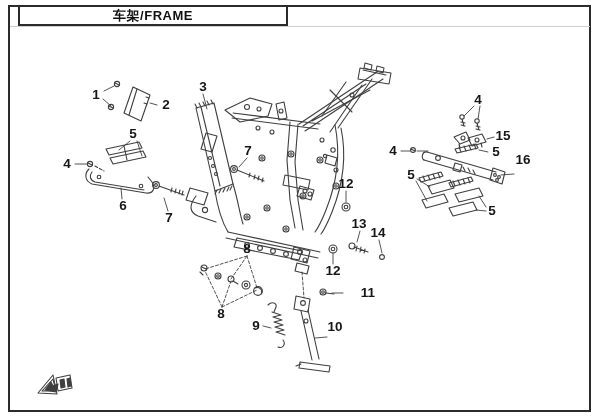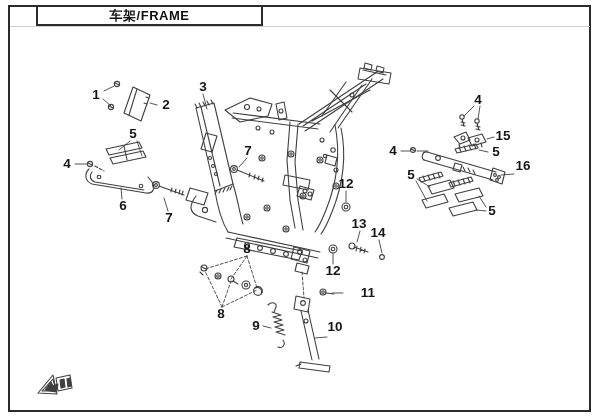--- a/index.html
+++ b/index.html
@@ -5,21 +5,21 @@
   html,body{margin:0;padding:0;}
   body{
     width:600px;height:418px;position:relative;background:#ffffff;
     font-family:"Liberation Sans", sans-serif;overflow:hidden;
   }
   .page-border{
     position:absolute;left:8px;top:5px;width:583px;height:407px;
     border:2px solid #2b2b2b;box-sizing:border-box;background:#fff;
   }
   .title-box{
-    position:absolute;left:36px;top:5px;width:227px;height:21px;
+    position:absolute;left:18px;top:5px;width:270px;height:21px;
     border:2px solid #2b2b2b;box-sizing:border-box;background:#fff;
     display:flex;align-items:center;justify-content:center;
     font-size:13px;font-weight:bold;color:#111;letter-spacing:.5px;
   }
   .header-rule{
     position:absolute;left:10px;top:26px;width:580px;height:1px;background:#cfcfcf;
   }
   .art{position:absolute;left:0;top:0;width:600px;height:418px;}
   .callout-layer{position:absolute;left:0;top:0;width:600px;height:418px;pointer-events:none;}
   .callout{
@@ -287,16 +287,16 @@
     <div class="callout" style="left: 335px; top: 327px;">10</div>
     <div class="callout" style="left: 368px; top: 293px;">11</div>
     <div class="callout" style="left: 346px; top: 184px;">12</div>
     <div class="callout" style="left: 333px; top: 271px;">12</div>
     <div class="callout" style="left: 359px; top: 224px;">13</div>
     <div class="callout" style="left: 378px; top: 233px;">14</div>
     <div class="callout" style="left: 393px; top: 151px;">4</div>
     <div class="callout" style="left: 478px; top: 100px;">4</div>
     <div class="callout" style="left: 503px; top: 136px; text-align: center;">15</div>
     <div class="callout" style="left: 496px; top: 152px;">5</div>
-    <div class="callout" style="left: 523px; top: 166px;">16</div>
+    <div class="callout" style="left: 523px; top: 160px;">16</div>
     <div class="callout" style="left: 411px; top: 175px;">5</div>
     <div class="callout" style="left: 492px; top: 211px;">5</div>
   </div>
 
 </body></html>

